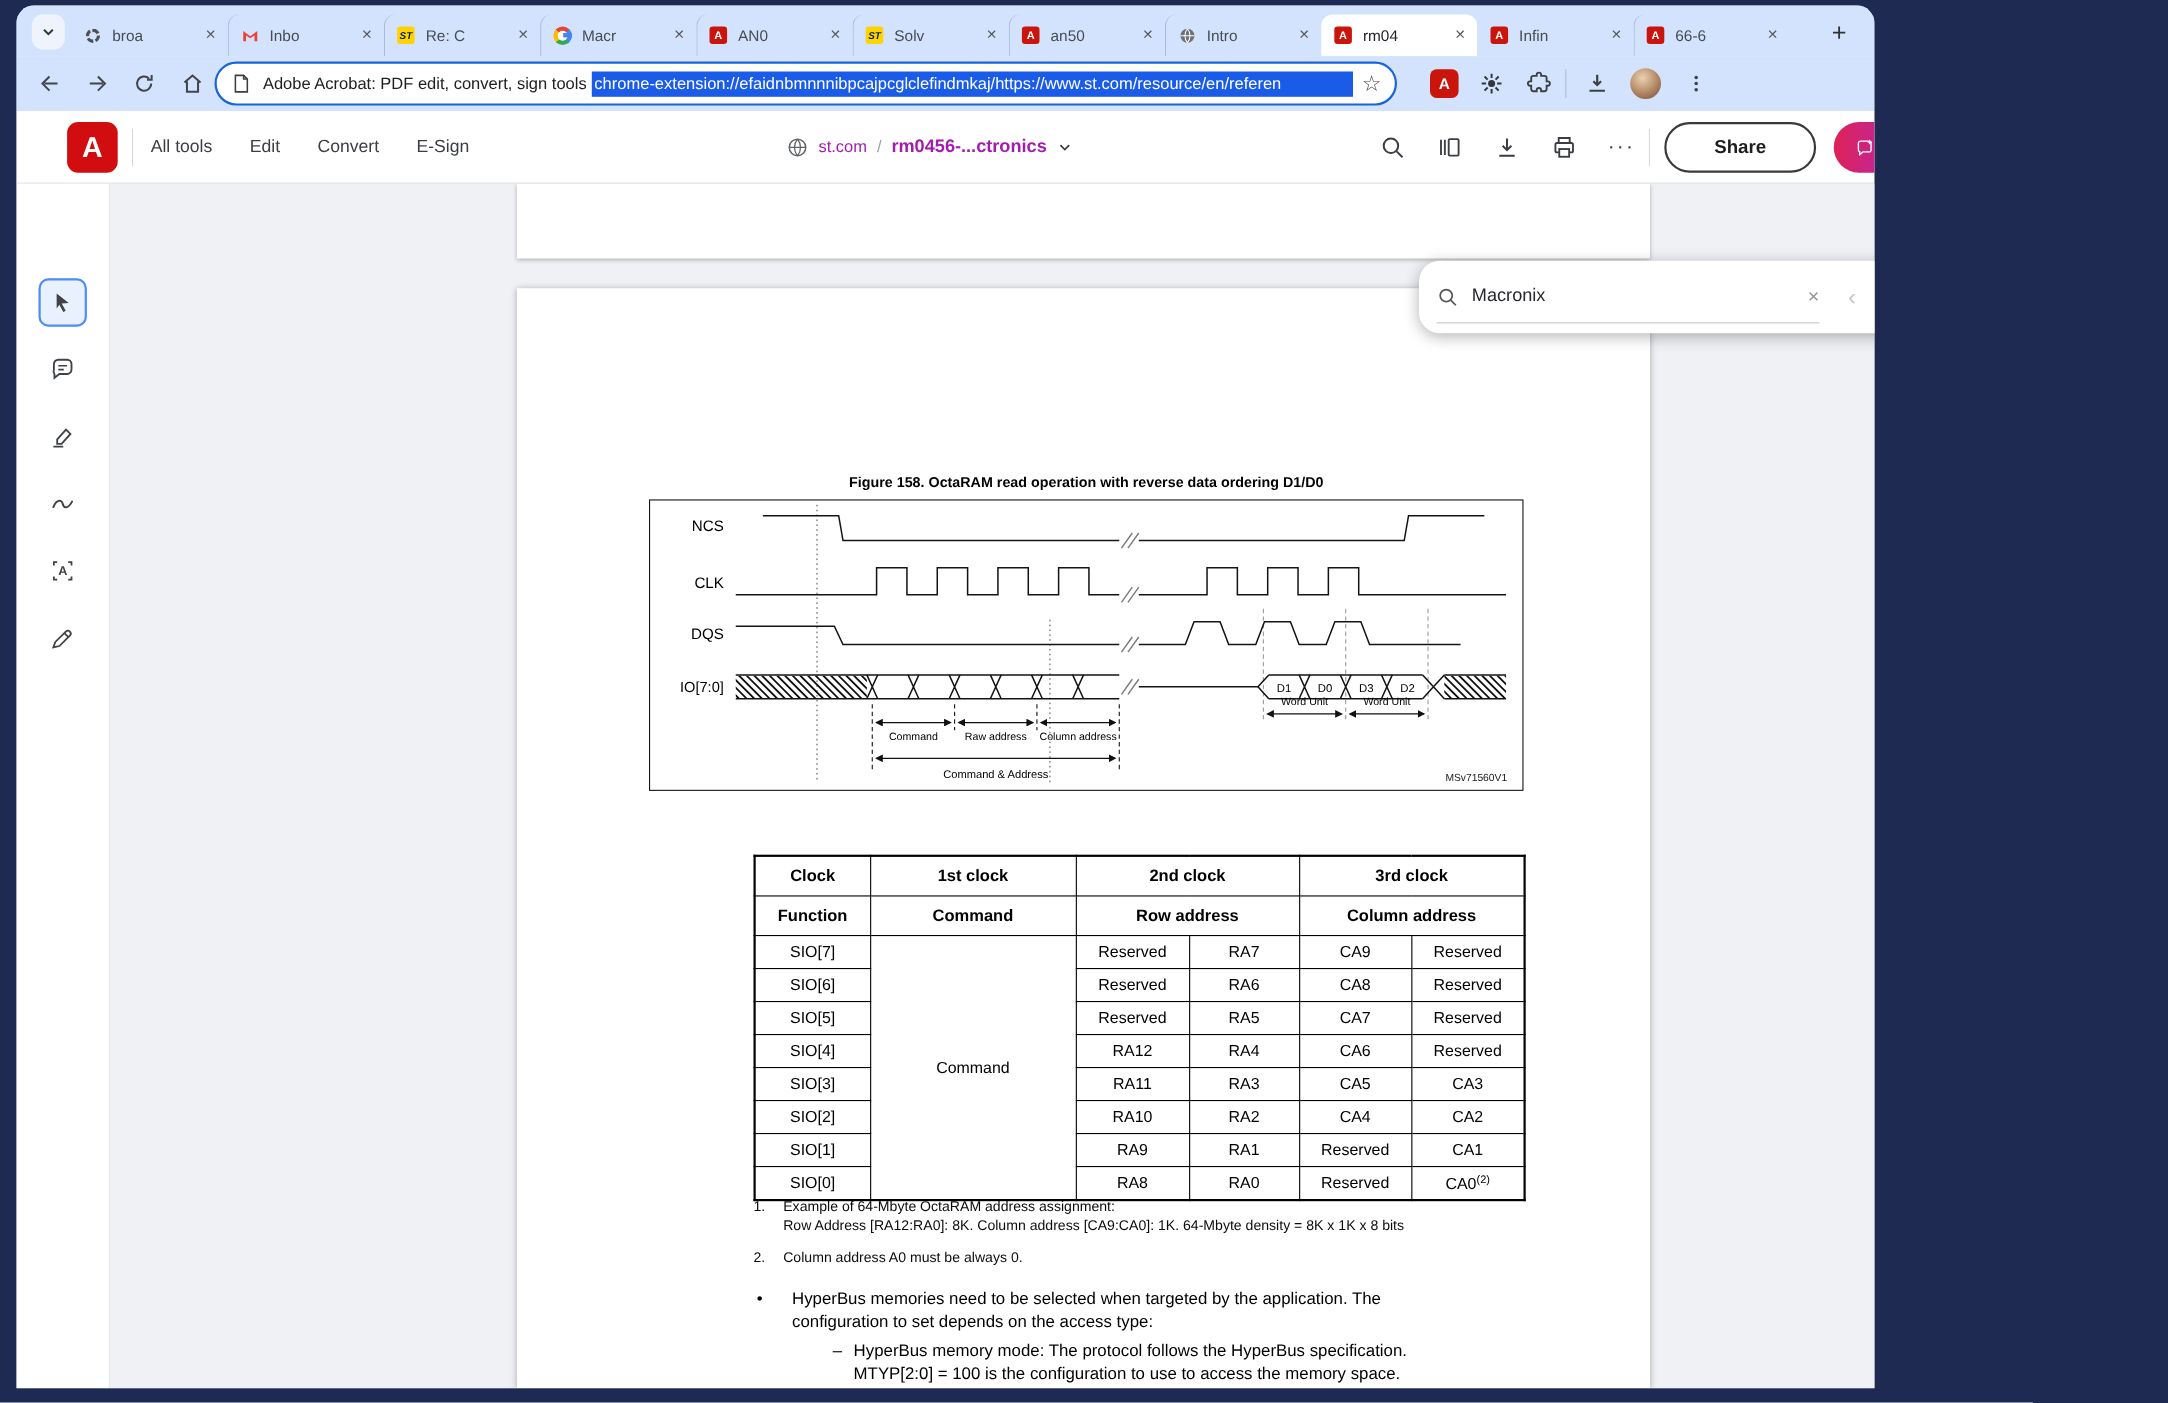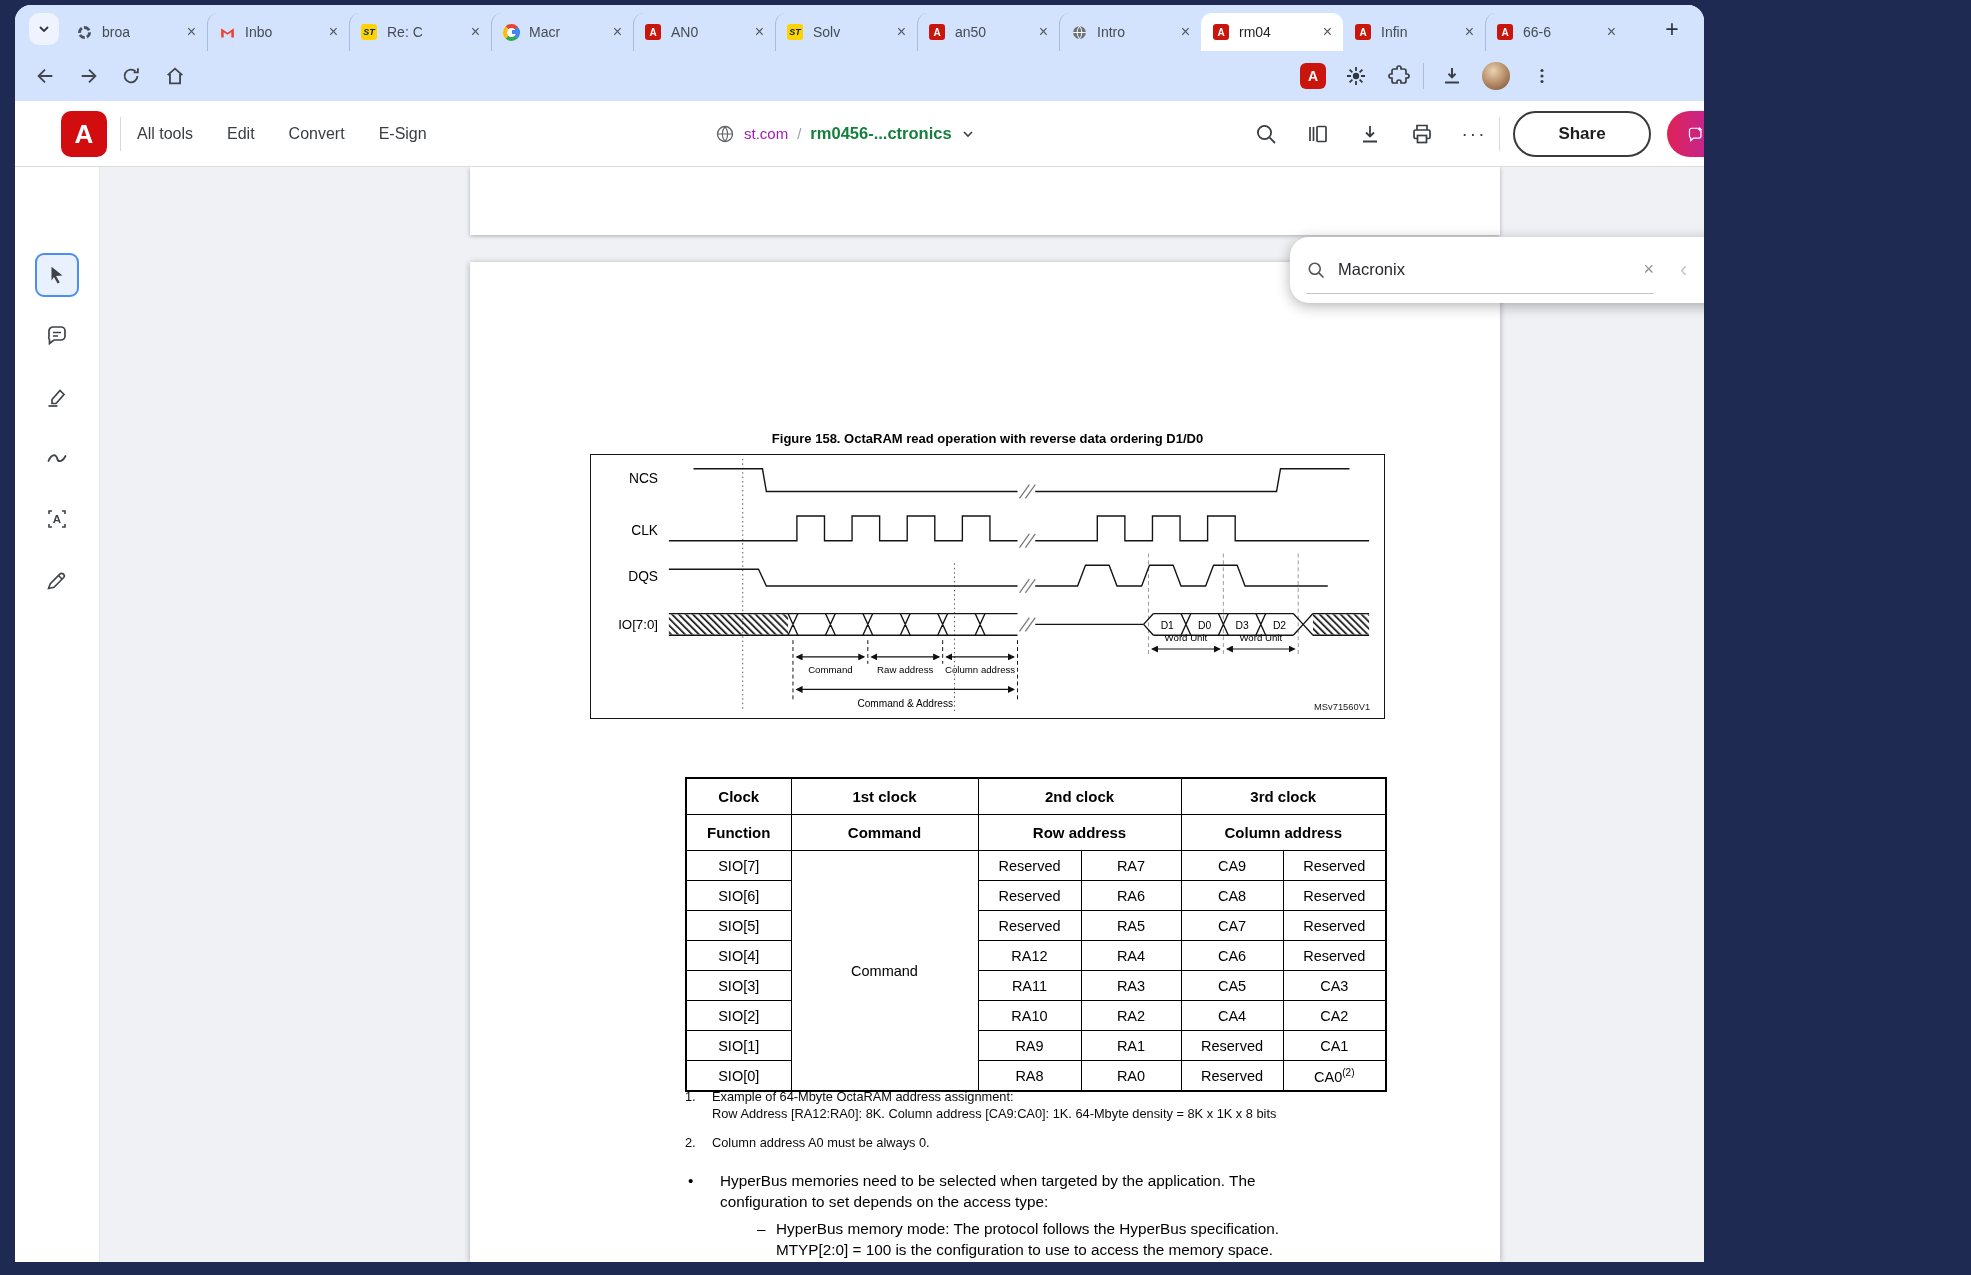--- a/index.html
+++ b/index.html
@@ -43,21 +43,21 @@
 
   
   #toolbar{position:absolute;top:96px;left:0;height:66px;width:100%;background:#fff;border-bottom:1px solid #dadce0;box-sizing:border-box}
   .logo{position:absolute;left:46px;top:10px;width:46px;height:46px;border-radius:10px;background:#d10d10;color:#fff;display:grid;place-items:center;font-weight:800;font-size:26px}
   .tdiv{position:absolute;top:16px;width:1px;height:34px;background:#d9d9d9}
   #menu{position:absolute;left:122px;top:0;height:65px;display:flex;align-items:center;gap:34px;font-size:16px;color:#3a3d42}
   #menu span{cursor:pointer}
   #docgroup{position:absolute;left:700px;top:0;height:65px;display:flex;align-items:center;gap:9px}
   .site{font-size:15px;color:#a21caf}
   .psep{font-size:15px;color:#9aa0a6}
-  .docttl{font-size:16.5px;font-weight:700;color:#15803d}
+  .docttl{font-size:16.5px;font-weight:700;color:#a21caf}
   .tbi{position:absolute;top:20px;width:26px;height:26px;display:grid;place-items:center;cursor:pointer}
   .more{font-size:19px;letter-spacing:2px;color:#3a3d42}
   .share{position:absolute;left:1498px;top:10px;width:138px;height:46px;border:2px solid #3a3a3a;border-radius:26px;font-size:17px;font-weight:700;color:#1e1e1e;display:grid;place-items:center;box-sizing:border-box;cursor:pointer;background:#fff}
   .ai{position:absolute;left:1652px;top:10px;height:46px;padding:0 20px;border-radius:26px;background:linear-gradient(92deg,#e02255,#a828c9 58%,#6a52f4);color:#fff;font-size:16.5px;font-weight:700;display:flex;align-items:center;gap:9px;cursor:pointer}
   .signin{position:absolute;left:1866px;top:22px;font-size:16.5px;color:#26282c;cursor:pointer}
 
   
   #main{position:absolute;top:162px;left:0;width:1937px;height:1095px;display:flex}
   #leftrail{width:85px;background:#fff;border-right:1px solid #e4e6e9;display:flex;flex-direction:column;align-items:center;padding-top:86px;gap:17px;box-sizing:border-box}
   .ltool{width:44px;height:44px;border-radius:9px;display:grid;place-items:center;cursor:pointer}
@@ -232,20 +232,29 @@
       <svg width="22" height="22" viewBox="0 0 24 24">
           <path d="M19 12a7 7 0 1 1-2.05-4.95" stroke="#41454b" stroke-width="2" fill="none"></path>
           <path d="M19.5 3.5v4.6h-4.6" fill="none" stroke="#41454b" stroke-width="2"></path>
         </svg>
     </div>
     <div class="navbtn" style="left:142px">
       <svg width="22" height="22" viewBox="0 0 24 24">
           <path d="M4 11l8-7 8 7M6.5 9.8V20h11V9.8" stroke="#41454b" stroke-width="2" fill="none"></path>
         </svg>
     </div>
+    <div id="addressbar">
+      <svg width="20" height="20" viewBox="0 0 24 24">
+          <path d="M6 3h9l4 4v14H6z" stroke="#3c4043" stroke-width="1.7" fill="none"></path>
+          <path d="M15 3v4h4" stroke="#3c4043" stroke-width="1.7" fill="none"></path>
+        </svg>
+      <span class="addr-label">Adobe Acrobat: PDF edit, convert, sign tools</span>
+      <span class="addr-sel">chrome-extension://efaidnbmnnnibpcajpcglclefindmkaj/https://www.st.com/resource/en/referen</span>
+      <span class="addr-star" style="font-size:20px;color:#45494e">☆</span>
+    </div>
     <div class="extbtn" style="left:1283px">
       <span style="width:26px;height:26px;border-radius:6px;background:#c9150c;color:#fff;display:grid;place-items:center;font-weight:bold;font-size:14px">A</span>
     </div>
     <div class="extbtn" style="left:1326px">
       <svg width="24" height="24" viewBox="0 0 24 24">
           <g stroke="#33363b" stroke-width="1.8">
             <path d="M12 3v4M12 17v4M3 12h4M17 12h4M5.6 5.6l2.8 2.8M15.6 15.6l2.8 2.8M18.4 5.6l-2.8 2.8M8.4 15.6l-2.8 2.8"></path>
           </g>
           <circle cx="12" cy="12" r="3.2" fill="#33363b"></circle>
         </svg>

